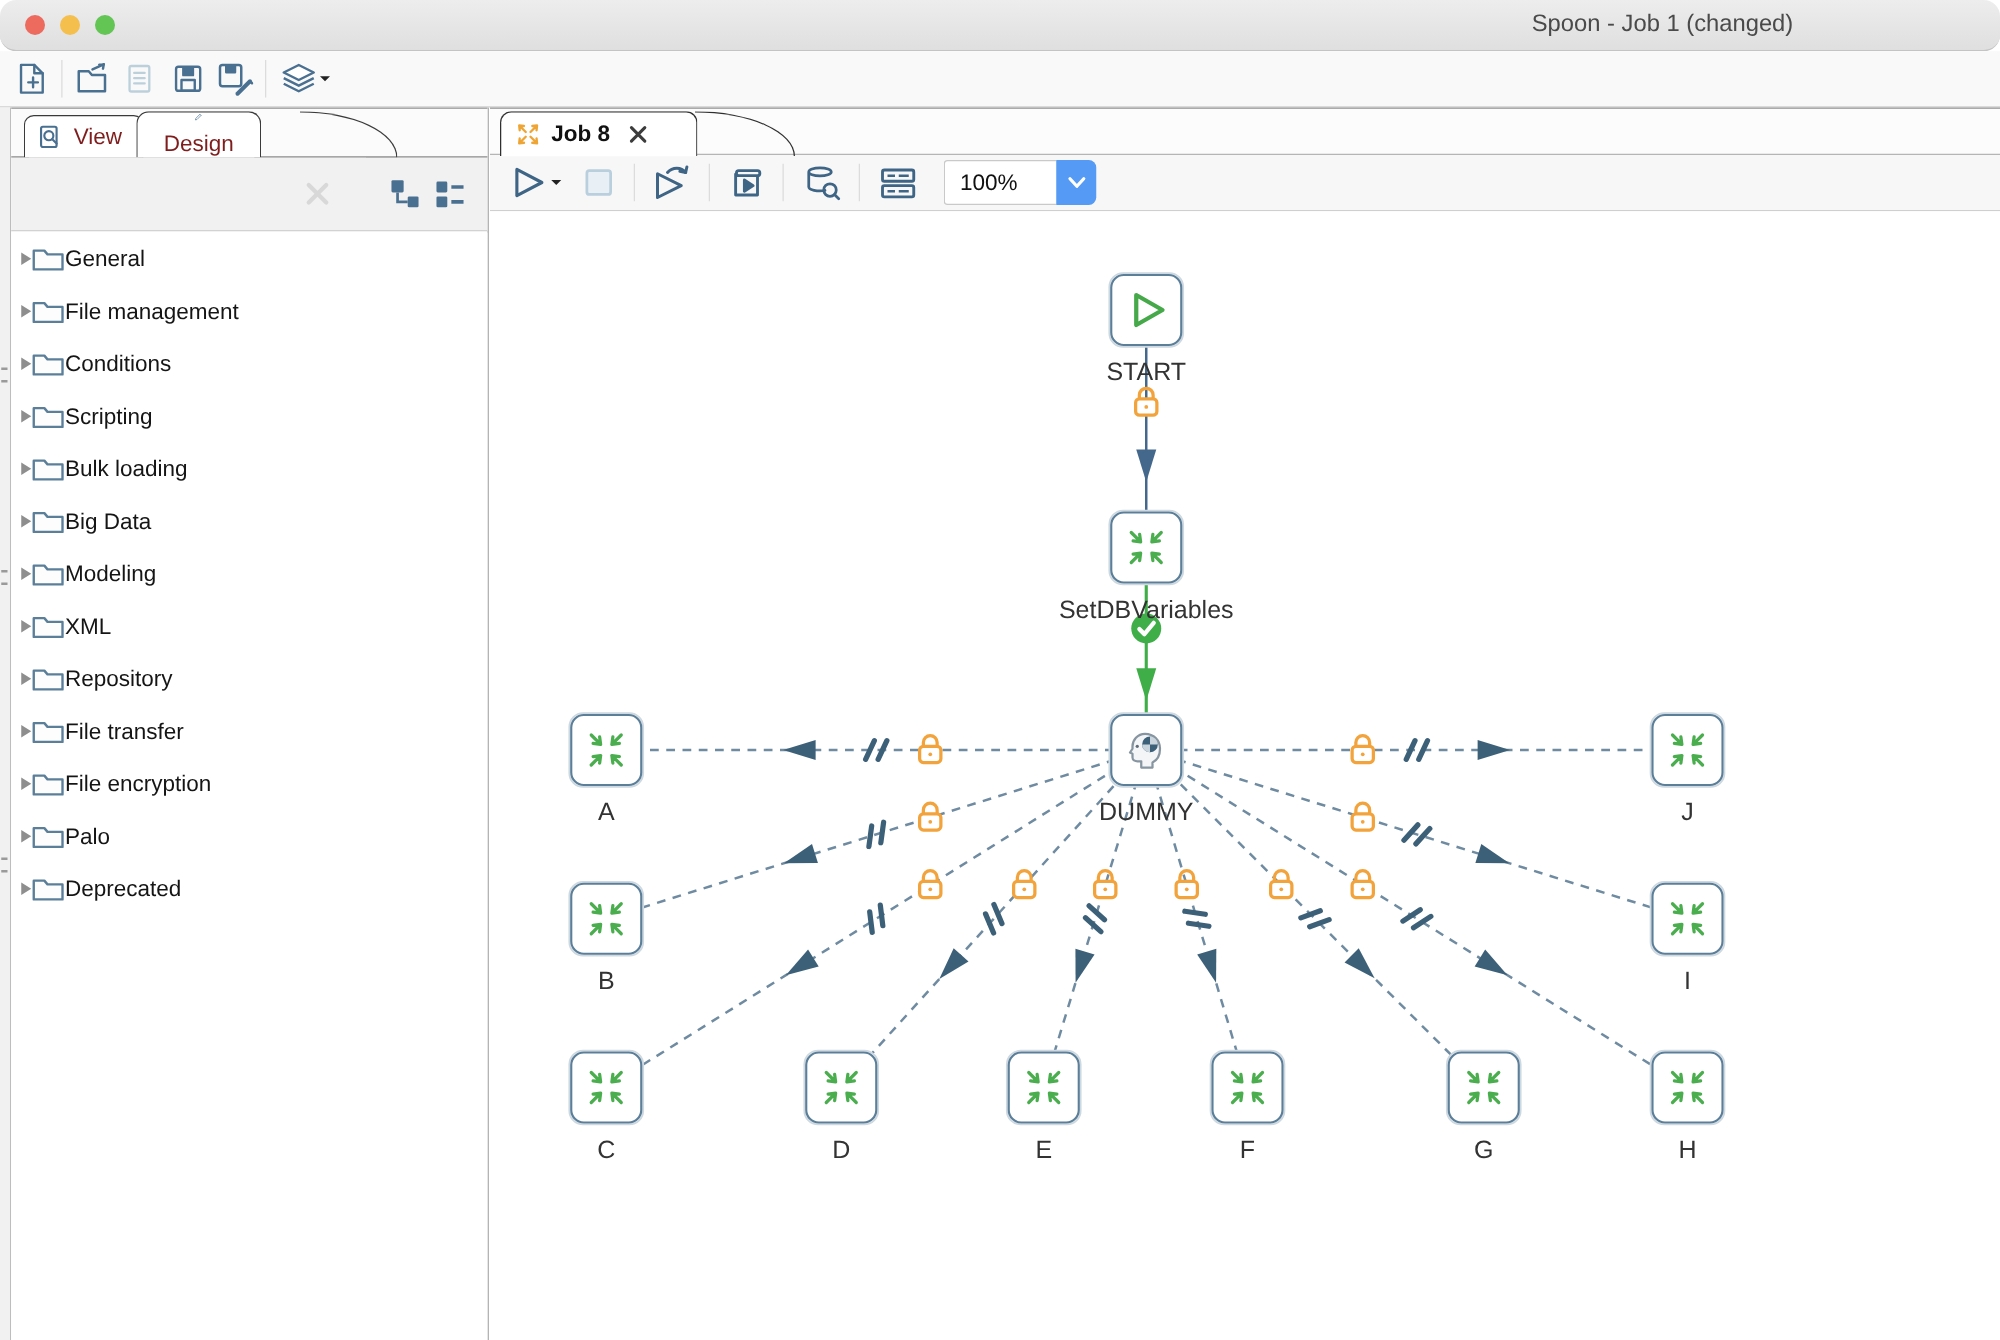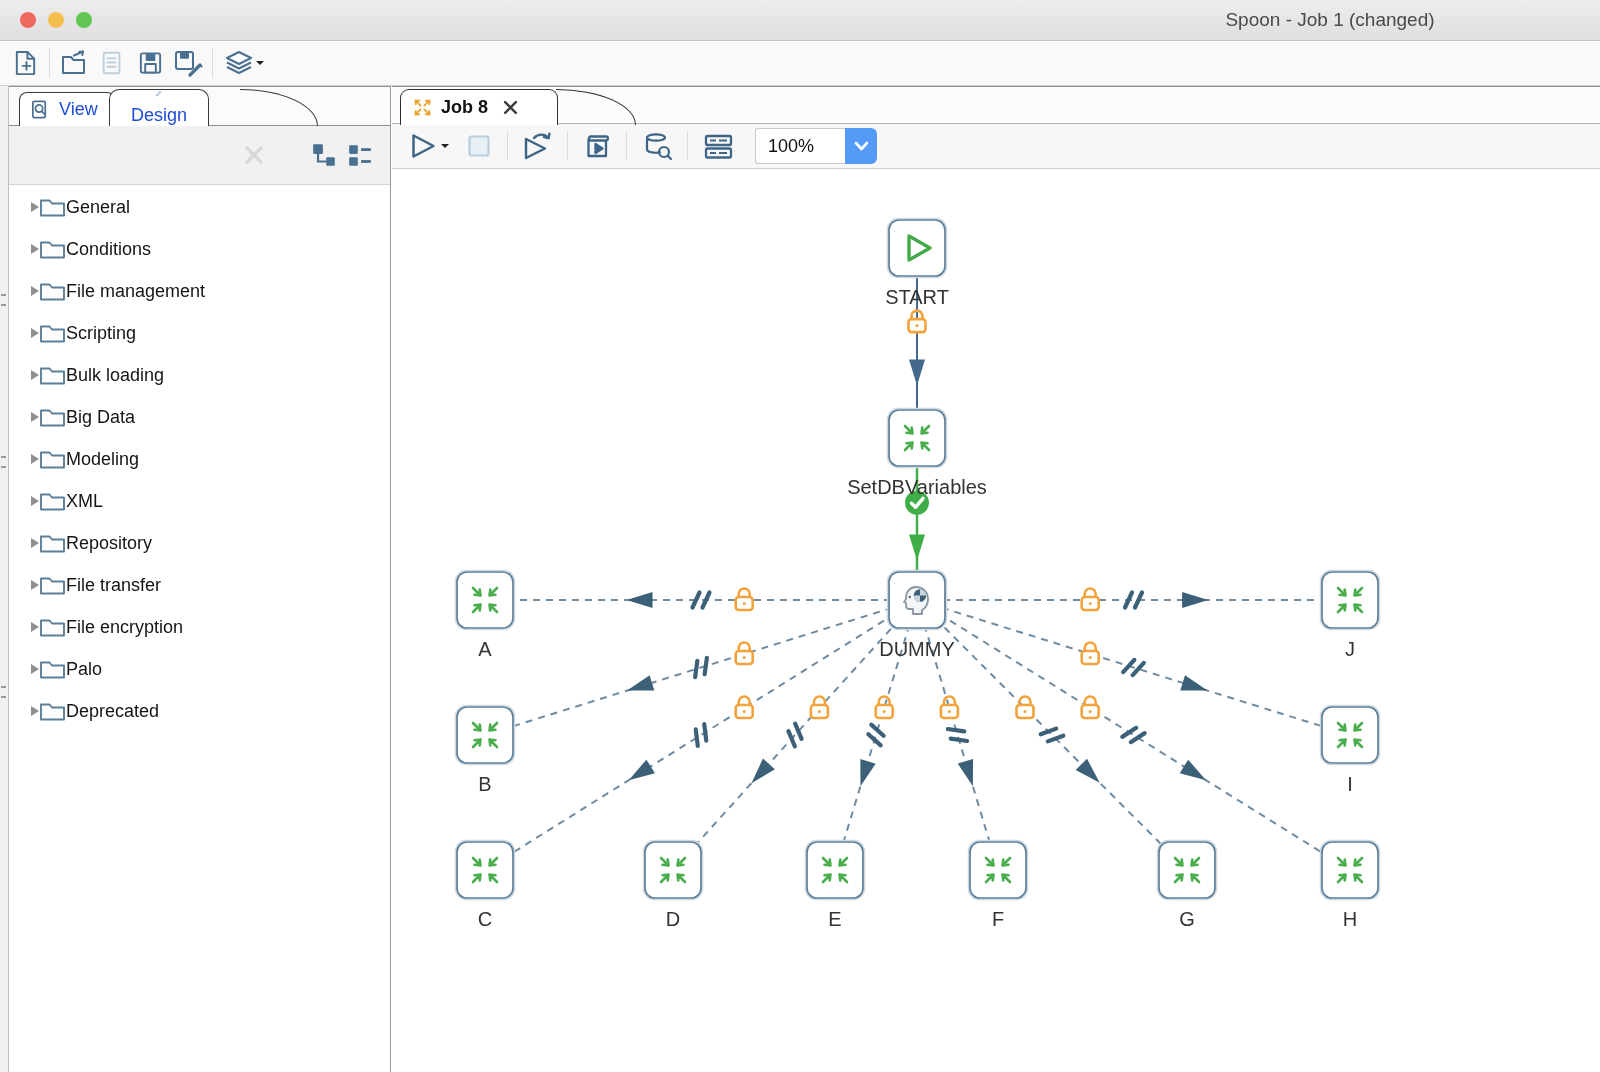--- a/index.html
+++ b/index.html
@@ -1,21 +1,21 @@
 <!DOCTYPE html>
 <html><head>
 <meta charset="utf-8">
 <style>
   html,body{margin:0;padding:0;background:#fff;}
   body{width:1600px;height:1072px;overflow:hidden;font-family:"Liberation Sans",sans-serif;-webkit-font-smoothing:antialiased;}
   #app{position:relative;width:1600px;height:1072px;background:#fff;}
 
   
   .titlebar{position:absolute;left:0;top:0;width:1600px;height:40px;
-    background:linear-gradient(#ededed,#dfdfdf);border-bottom:1px solid #c4c4c4;}
+    background:linear-gradient(#ededed,#dfdfdf);border-bottom:1px solid #c4c4c4;border-radius:13px;}
   .tl{position:absolute;top:12px;width:16px;height:16px;border-radius:50%;}
   .tl.r{left:20px}.tl.y{left:48px}.tl.g{left:76px}
   .wtitle{position:absolute;left:1030px;top:9px;width:600px;text-align:center;
     font-size:19px;color:#4a4a4a;}
 
   
   .mtoolbar{position:absolute;left:0;top:41px;width:1600px;height:45px;background:#f9f9f9;
     border-bottom:1px solid #cfcfcf;display:flex;align-items:center;padding-left:6px;box-sizing:border-box;}
   .mbtn{width:38px;height:38px;display:flex;align-items:center;justify-content:center;}
   .vsep{width:1px;height:30px;background:#dcdcdc;margin:0 5px;}
@@ -29,34 +29,34 @@
   
   .lpanel{position:absolute;left:9px;top:86px;width:382px;height:986px;background:#fff;
     border-right:1px solid #9c9c9c;box-sizing:border-box;}
   .ltabstrip{position:absolute;left:0;top:0;width:100%;height:39px;border-top:1px solid #909090;background:#fbfbfb;}
   .ltab{position:absolute;display:flex;align-items:center;gap:8px;background:#fff;
     border:1.5px solid #3a3a3a;border-bottom:none;box-sizing:border-box;padding:0 10px;}
   .ltab.view{left:10px;top:5px;width:96px;height:34px;border-radius:8px 8px 0 0;z-index:1;}
   .ltab.design{left:100px;top:2px;width:100px;height:37px;border-radius:10px 10px 0 0;z-index:2;flex-direction:column;}
   .ltabtail{position:absolute;left:231px;top:2px;width:78px;height:37px;z-index:1;
     border-top:1.5px solid #3a3a3a;border-right:1.5px solid #3a3a3a;border-top-right-radius:78px 37px;box-sizing:border-box;}
-  .ltab .lab{font-size:18px;color:#1d4ed8;}
+  .ltab .lab{font-size:18px;color:#7f1d1d;}
 
   .searchrow{position:absolute;left:0;top:39px;width:100%;height:60px;background:#f1f1f1;
     border-top:1px solid #8f8f8f;border-bottom:1px solid #d2d2d2;box-sizing:border-box;}
   .searchinput{position:absolute;left:20px;top:11px;width:198px;height:36px;box-sizing:border-box;
     border:1px solid #cfcfcf;border-radius:9px;background:#fff;font-size:17px;padding:0 12px;color:#333;outline:none;
     font-family:"Liberation Sans",sans-serif;}
   .searchinput::placeholder{color:#b5b5b5;}
   .clearx{position:absolute;left:234px;top:18px;}
   .treeico{position:absolute;left:302px;top:17px;}
   .listico{position:absolute;left:338px;top:17px;}
 
   .flist{position:absolute;left:0;top:100px;width:100%;bottom:0;overflow:hidden;background:#fff;}
-  .frow{display:flex;align-items:center;height:42px;padding-left:22px;cursor:default;text-align:right;}
+  .frow{display:flex;align-items:center;height:42px;padding-left:8px;cursor:default;text-align:right;}
   .tri{width:0;height:0;border-left:8px solid #8e8e8e;border-top:5.5px solid transparent;border-bottom:5.5px solid transparent;flex:0 0 auto;}
   .flabel{font-size:18px;color:#151515;}
 
   
   .rtabstrip{position:absolute;left:392px;top:86px;width:1208px;height:38px;background:#fcfcfc;
     border-top:1px solid #909090;border-bottom:1px solid #b5b5b5;box-sizing:border-box;}
   .jobtab{position:absolute;left:8px;top:2px;height:36px;width:158px;background:#fff;z-index:2;
     border:1.5px solid #2f2f2f;border-bottom:none;border-radius:9px 9px 0 0;box-sizing:border-box;
     display:flex;align-items:center;gap:9px;padding:0 12px;}
   .jobtab .lab{font-size:18px;font-weight:bold;color:#111;}
@@ -215,29 +215,29 @@
     </svg>
     <span class="flabel">General</span>
   </div>
 
 
   <div class="frow">
     <span class="tri"></span>
     <svg width="27" height="22" viewBox="0 0 27 22">
       <path d="M2,19.5 V4.5 h8.5 l2.5,3 H25 v12 z" fill="#fdfdfd" stroke="#5b7e99" stroke-width="1.9" stroke-linejoin="round"></path>
     </svg>
+    <span class="flabel">File management</span>
+  </div>
+
+  <div class="frow">
+    <span class="tri"></span>
+    <svg width="27" height="22" viewBox="0 0 27 22">
+      <path d="M2,19.5 V4.5 h8.5 l2.5,3 H25 v12 z" fill="#fdfdfd" stroke="#5b7e99" stroke-width="1.9" stroke-linejoin="round"></path>
+    </svg>
     <span class="flabel">Conditions</span>
-  </div>
-
-  <div class="frow">
-    <span class="tri"></span>
-    <svg width="27" height="22" viewBox="0 0 27 22">
-      <path d="M2,19.5 V4.5 h8.5 l2.5,3 H25 v12 z" fill="#fdfdfd" stroke="#5b7e99" stroke-width="1.9" stroke-linejoin="round"></path>
-    </svg>
-    <span class="flabel">File management</span>
   </div>
 
   <div class="frow">
     <span class="tri"></span>
     <svg width="27" height="22" viewBox="0 0 27 22">
       <path d="M2,19.5 V4.5 h8.5 l2.5,3 H25 v12 z" fill="#fdfdfd" stroke="#5b7e99" stroke-width="1.9" stroke-linejoin="round"></path>
     </svg>
     <span class="flabel">Scripting</span>
   </div>
 

